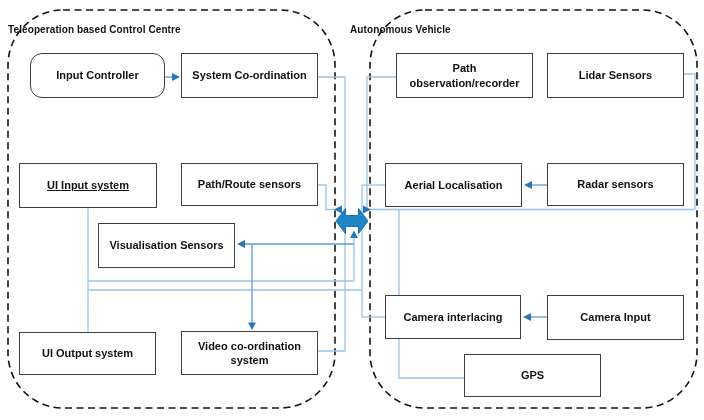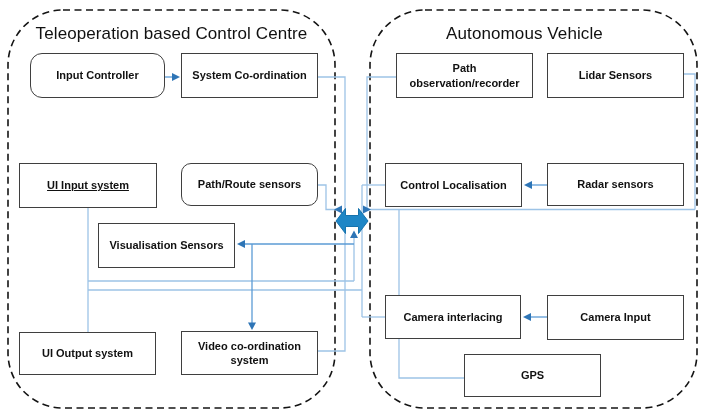--- a/index.html
+++ b/index.html
@@ -12,22 +12,22 @@
     --container-border:#141414;
     --text:#111111;
   }
   html,body{margin:0;padding:0;background:#ffffff;}
   #stage{
     position:relative;width:704px;height:420px;background:#ffffff;overflow:hidden;
     font-family:"Liberation Sans",sans-serif;
   }
   #wires{position:absolute;left:0;top:0;width:704px;height:420px;z-index:1;}
   .container-title{
-    position:absolute;z-index:2;text-align:center;
-    font-size:17px;font-weight:400;color:var(--text);letter-spacing:.1px;
+    position:absolute;z-index:2;text-align:left;
+    font-size:10px;font-weight:700;color:var(--text);letter-spacing:.1px;
   }
   .node{
     position:absolute;z-index:2;background:#ffffff;border:1.5px solid var(--box-border);
     display:flex;align-items:center;justify-content:center;text-align:center;
     font-size:11px;font-weight:700;color:var(--text);line-height:1.3;
     padding:2px 8px;box-sizing:border-box;
   }
 </style>
 </head>
 <body>
@@ -71,31 +71,31 @@
       <polygon points="252,330 248,322.5 256,322.5"></polygon>
       <polygon points="334,209.5 342,205.5 342,213.5"></polygon>
       <polygon points="371,209.5 363,205.5 363,213.5"></polygon>
       <polygon points="354,230.5 350,238 358,238"></polygon>
     </g>
 
     <polygon points="336,221 345.5,208.5 345.5,215.5 358.5,215.5 358.5,208.5 368,221 358.5,233.5 358.5,226.5 345.5,226.5 345.5,233.5" style="fill:var(--exchange-arrow);stroke:var(--exchange-arrow-edge)" stroke-width="1"></polygon>
   </svg>
 
   <div class="container-title" style="left:8px;top:24px;width:327px;">Teleoperation based Control Centre</div>
-  <div class="container-title" style="left:361px;top:24px;width:327px;">Autonomous Vehicle</div>
+  <div class="container-title" style="left:350px;top:24px;width:327px;">Autonomous Vehicle</div>
 
   <div class="node" style="left:30px;top:53px;width:135px;height:45px;border-radius:12px;">Input Controller</div>
   <div class="node" style="left:181px;top:53px;width:137px;height:45px;">System Co-ordination</div>
   <div class="node" style="left:19px;top:163px;width:138px;height:45px;text-decoration:underline;">UI Input system</div>
-  <div class="node" style="left:181px;top:163px;width:137px;height:43px;border-radius:10px;">Path/Route sensors</div>
+  <div class="node" style="left:181px;top:163px;width:137px;height:43px;">Path/Route sensors</div>
   <div class="node" style="left:98px;top:223px;width:137px;height:45px;">Visualisation Sensors</div>
   <div class="node" style="left:19px;top:332px;width:137px;height:43px;">UI Output system</div>
   <div class="node" style="left:181px;top:331px;width:137px;height:44px;">Video co-ordination system</div>
 
   <div class="node" style="left:396px;top:53px;width:137px;height:45px;">Path observation/recorder</div>
   <div class="node" style="left:547px;top:53px;width:137px;height:45px;">Lidar Sensors</div>
-  <div class="node" style="left:385px;top:163px;width:137px;height:44px;">Control Localisation</div>
+  <div class="node" style="left:385px;top:163px;width:137px;height:44px;">Aerial Localisation</div>
   <div class="node" style="left:547px;top:163px;width:137px;height:43px;">Radar sensors</div>
   <div class="node" style="left:385px;top:295px;width:136px;height:44px;">Camera interlacing</div>
   <div class="node" style="left:547px;top:295px;width:137px;height:45px;">Camera Input</div>
   <div class="node" style="left:464px;top:354px;width:137px;height:43px;">GPS</div>
 
 </div>
 
 </body></html>

